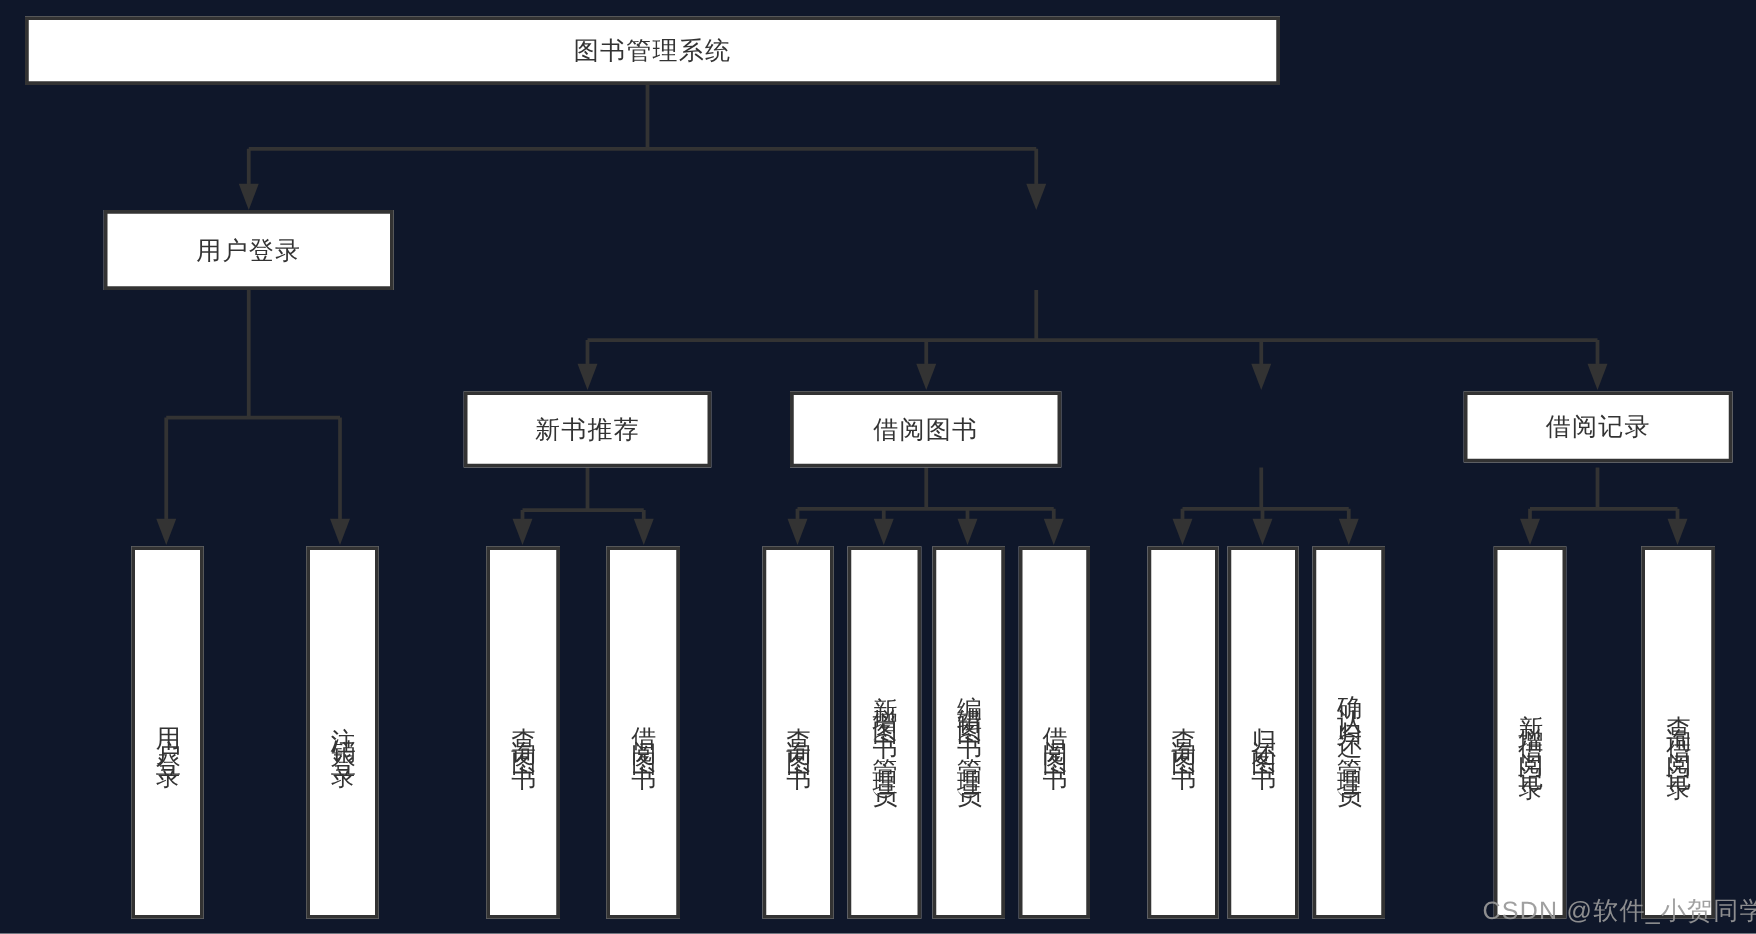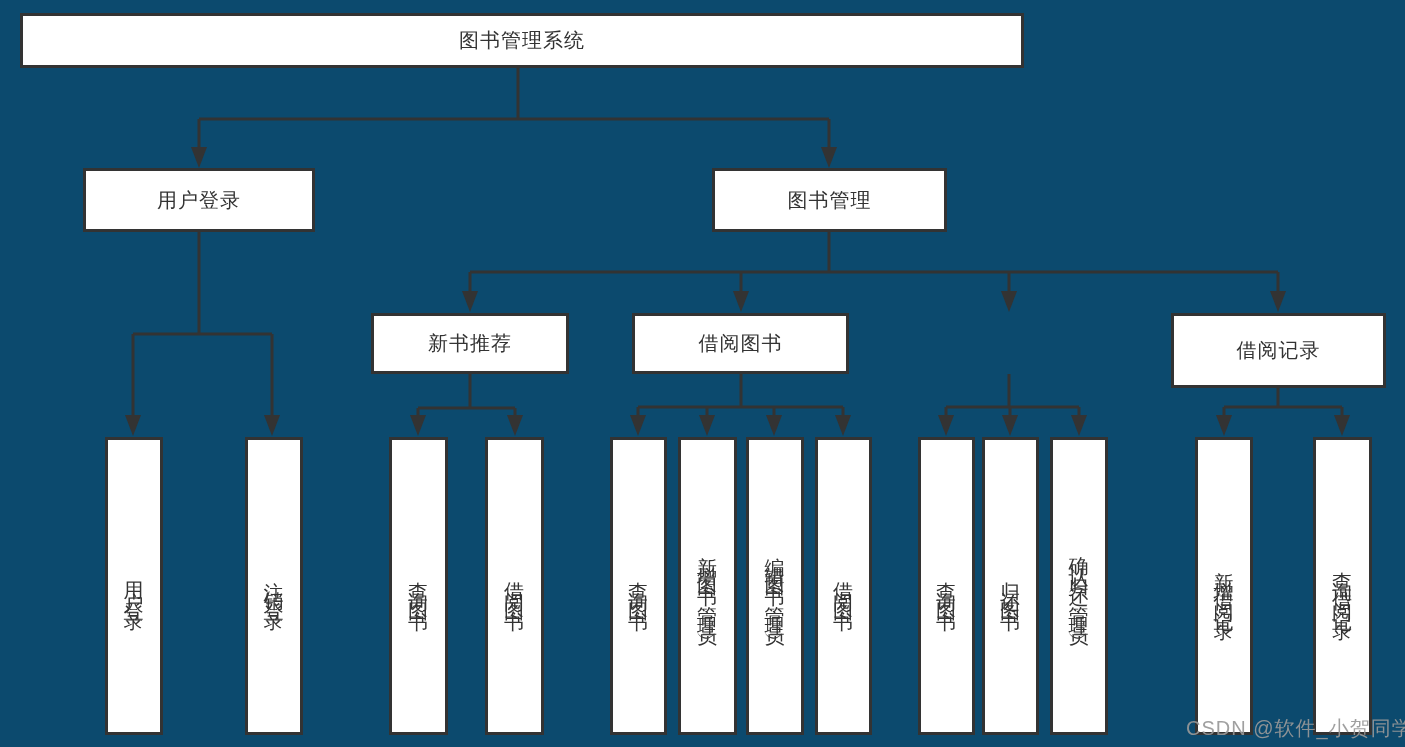--- a/index.html
+++ b/index.html
@@ -1,19 +1,19 @@
 <!DOCTYPE html>
 <html><head>
 <meta charset="utf-8">
 <style>
   html,body { margin:0; padding:0; background:#ffffff; }
   .canvas {
     position:relative;
     width:1405px; height:747px;
-    background:#0c4a6e;
+    background:#0f172a;
     font-family:"Liberation Sans", sans-serif;
     overflow:hidden;
   }
   .connector-svg { position:absolute; left:0; top:0; z-index:1; }
   .node {
     position:absolute;
     box-sizing:border-box;
     background:#ffffff;
     border:3px solid #333333;
     display:flex; align-items:center; justify-content:center;
@@ -111,31 +111,28 @@
     </g>
   </svg>
 
   <div class="node" style="left:20px;top:13px;width:1004px;height:55px">
     <span class="hlabel">图书管理系统</span>
   </div>
 
   <div class="node" style="left:83px;top:168px;width:232px;height:64px">
     <span class="hlabel">用户登录</span>
   </div>
-  <div class="node" style="left:712px;top:168px;width:235px;height:64px">
-    <span class="hlabel">图书管理</span>
-  </div>
 
   <div class="node" style="left:371px;top:313px;width:198px;height:61px">
     <span class="hlabel">新书推荐</span>
   </div>
   <div class="node" style="left:632px;top:313px;width:217px;height:61px">
     <span class="hlabel">借阅图书</span>
   </div>
-  <div class="node" style="left:1171px;top:313px;width:215px;height:75px">
+  <div class="node" style="left:1171px;top:313px;width:215px;height:57px">
     <span class="hlabel">借阅记录</span>
   </div>
 
   <div class="node" style="left:105px;top:437px;width:58px;height:298px">
     <span class="vlabel">用户登录</span>
   </div>
   <div class="node" style="left:245px;top:437px;width:58px;height:298px">
     <span class="vlabel">注销登录</span>
   </div>
 

